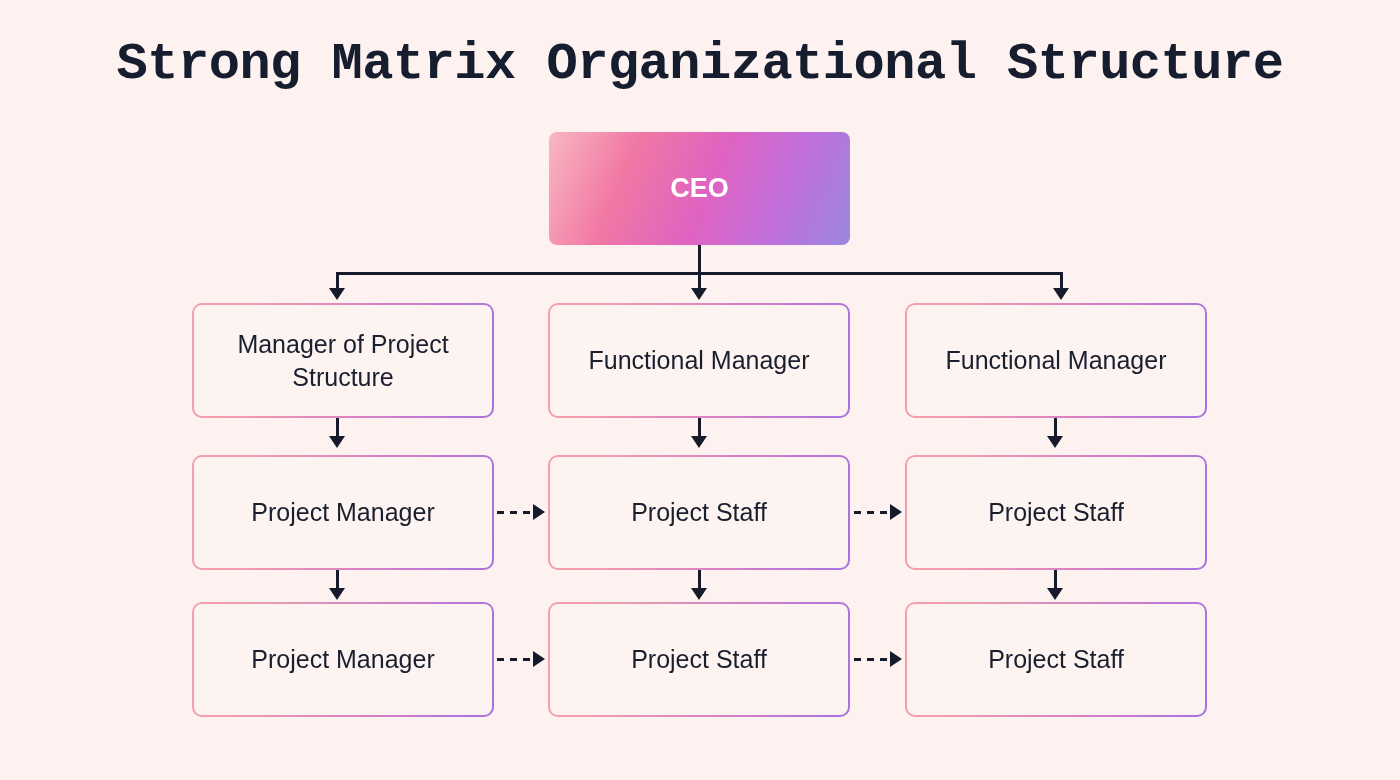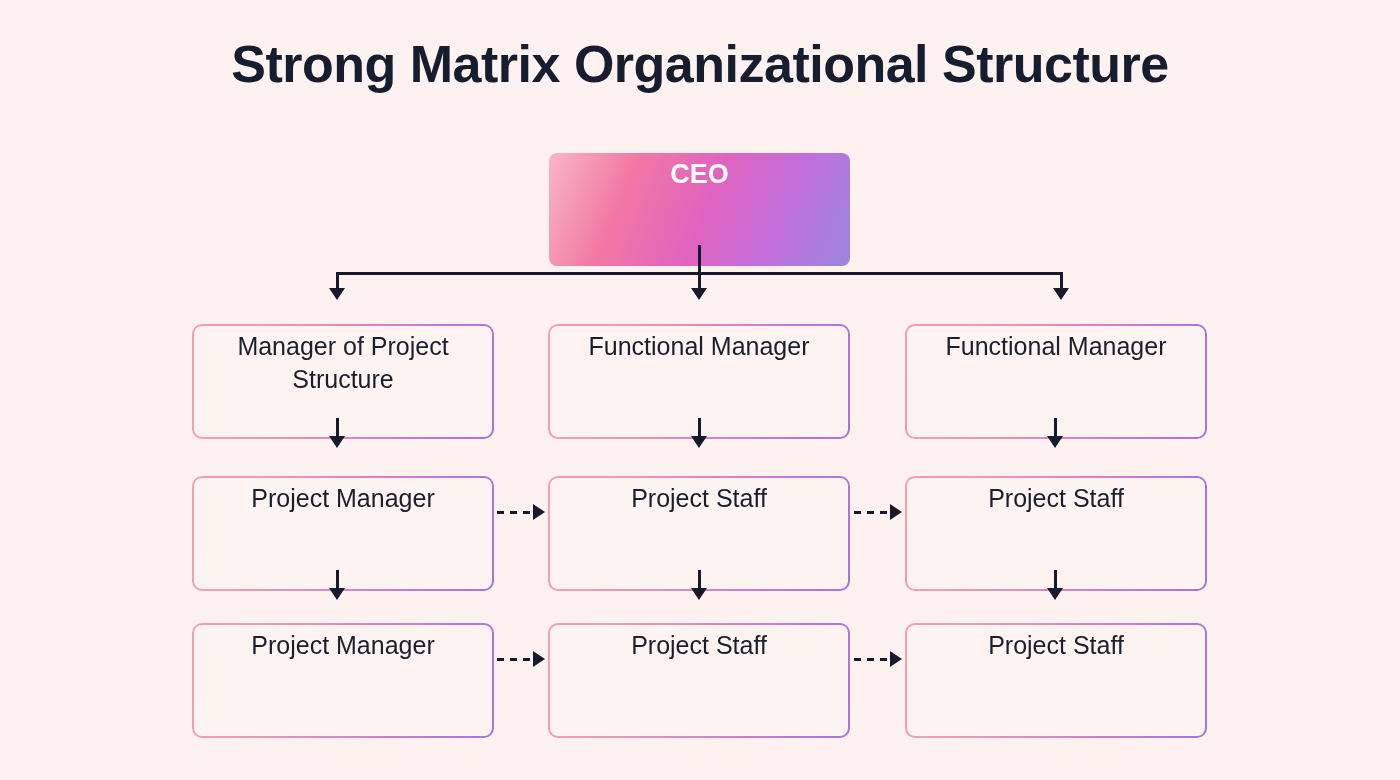--- a/index.html
+++ b/index.html
@@ -22,36 +22,36 @@
     position: absolute;
     left: 0;
     top: 36px;
     width: 1400px;
     text-align: center;
     font-size: 52px;
     font-weight: bold;
     color: #161d2e;
     letter-spacing: -0.5px;
     line-height: 1.1;
+    font-family: Liberation Mono, monospace;
   }
 
   
   .node {
     position: absolute;
     box-sizing: border-box;
     display: flex;
-    align-items: flex-start;
+    align-items: center;
     justify-content: center;
     text-align: center;
     border-radius: 10px;
     color: #1a1f2e;
     font-size: 25px;
     line-height: 1.32;
     padding: 4px 26px;
-    margin-top: 21px;
   }
 
   
   .node.outline {
     border: 2px solid transparent;
     background-image:
       linear-gradient(#fdf3f0, #fdf3f0),
       linear-gradient(100deg, #f4a0ab 0%, #ef9fae 18%, #d67fc6 62%, #a672e2 100%);
     background-origin: border-box;
     background-clip: padding-box, border-box;

